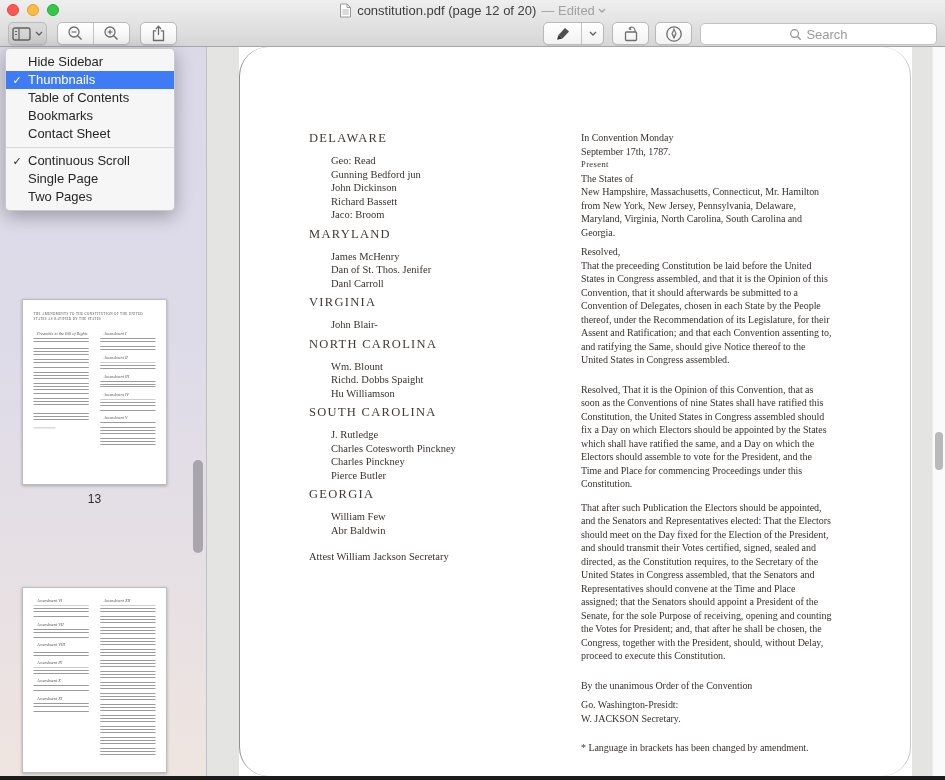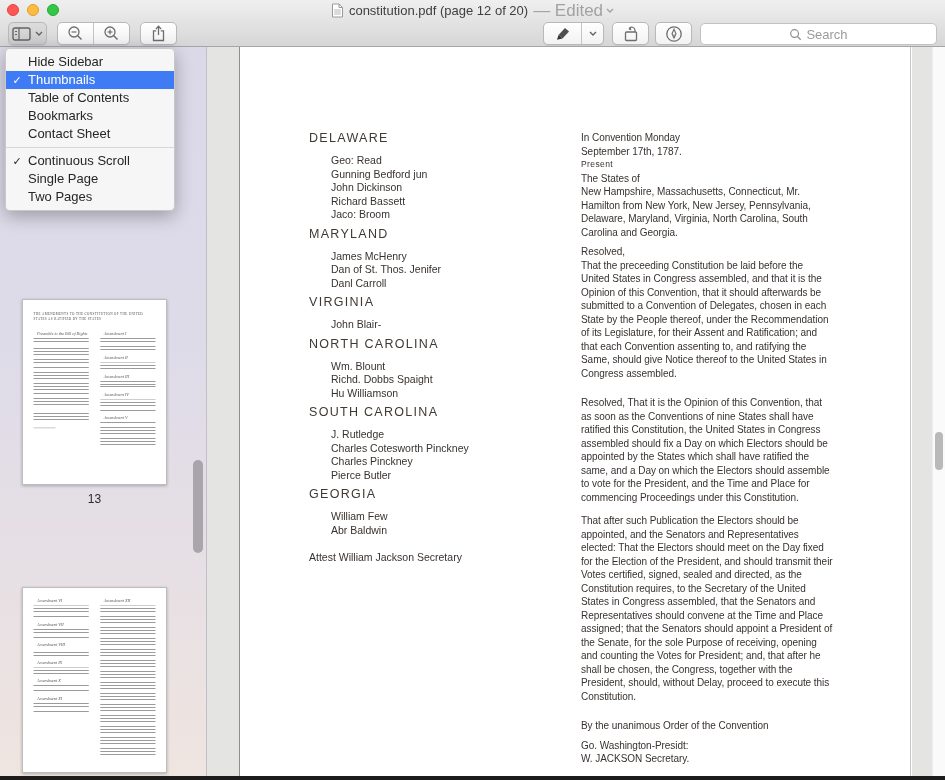--- a/index.html
+++ b/index.html
@@ -10,21 +10,21 @@
   .chrome{position:absolute;top:0;left:0;width:100%;height:47px;
           background:linear-gradient(#efefef,#d6d6d6);border-bottom:1px solid #a6a6a6;box-sizing:border-box;}
   .titlebar{position:absolute;top:0;left:0;width:100%;height:21px;}
   .lights{position:absolute;left:7px;top:4px;display:flex;gap:8px;}
   .light{width:12px;height:12px;border-radius:50%;box-sizing:border-box;}
   .light.red{background:#fc5753;border:1px solid #df4744;}
   .light.yellow{background:#fdbc40;border:1px solid #de9f34;}
   .light.green{background:#33c748;border:1px solid #27aa35;}
   .titlewrap{position:absolute;top:0;left:0;width:100%;height:21px;display:flex;align-items:center;justify-content:center;gap:5px;}
   .title{font-size:13px;color:#3e3e3e;}
-  .edited{font-size:17px;color:#a2a2a2;display:flex;align-items:center;gap:3px;}
+  .edited{font-size:13px;color:#a2a2a2;display:flex;align-items:center;gap:3px;}
 
   .toolbar{position:absolute;top:21px;left:0;width:100%;height:26px;}
   .tbtn{position:absolute;top:1px;height:23px;box-sizing:border-box;background:linear-gradient(#ffffff,#f2f2f2);
         border:1px solid #b9b9b9;border-radius:5px;display:flex;align-items:center;justify-content:center;
         box-shadow:0 1px 1px rgba(0,0,0,0.07);}
   .tbtn.active{background:linear-gradient(#dcdcdc,#cccccc);}
   .seg{padding:0;}
   .seg .half{height:100%;display:flex;align-items:center;justify-content:center;flex:1;}
   .seg .half + .half{border-left:1px solid #c4c4c4;}
   .searchfield{position:absolute;top:2px;left:700px;width:237px;height:22px;box-sizing:border-box;background:#fff;
@@ -52,21 +52,21 @@
 
   .gutter-l{position:absolute;left:207px;top:0;bottom:0;width:32px;background:#e4e4e2;}
   .page{position:absolute;left:239px;top:0;bottom:4px;width:672px;background:#fff;
         border-left:1px solid #8f8f8f;border-right:1px solid #c6c6c6;box-sizing:border-box;}
   .gutter-r{position:absolute;left:912px;top:0;bottom:0;width:20px;background:#e4e4e2;}
   .scrolltrack{position:absolute;left:932px;top:0;bottom:0;width:13px;background:#fafafa;border-left:1px solid #ededed;box-sizing:border-box;}
   .main-scroll{position:absolute;left:2px;top:385px;width:8px;height:38px;border-radius:4px;background:#b9b9b9;}
   .bottomstrip{position:absolute;left:0;bottom:0;width:100%;height:4px;background:#1c1c1c;z-index:60;}
 
   
-  .pagetext{font-family:Liberation Sans, sans-serif;color:#38322e;}
+  .pagetext{font-family:Liberation Serif, serif;color:#38322e;border-radius:29px;}
   .col-left{position:absolute;left:69px;top:0;width:250px;padding-top:84px;}
   .state-h{font-size:12.5px;letter-spacing:1.3px;height:15px;line-height:15px;color:#3f3933;margin-top:5px;}
   .state-h:first-child{margin-top:0;}
   .sig-names{margin:8px 0 0 22px;}
   .sig-name{font-size:10.5px;height:13.5px;line-height:13.5px;}
   .attest{margin-top:14px;font-size:10.5px;}
   .col-right{position:absolute;left:341px;top:0;width:252px;padding-top:84px;
              font-size:10px;line-height:13.5px;letter-spacing:-0.05px;}
   .rline{height:13.5px;}
   .present{font-size:8.5px;letter-spacing:0.4px;}

